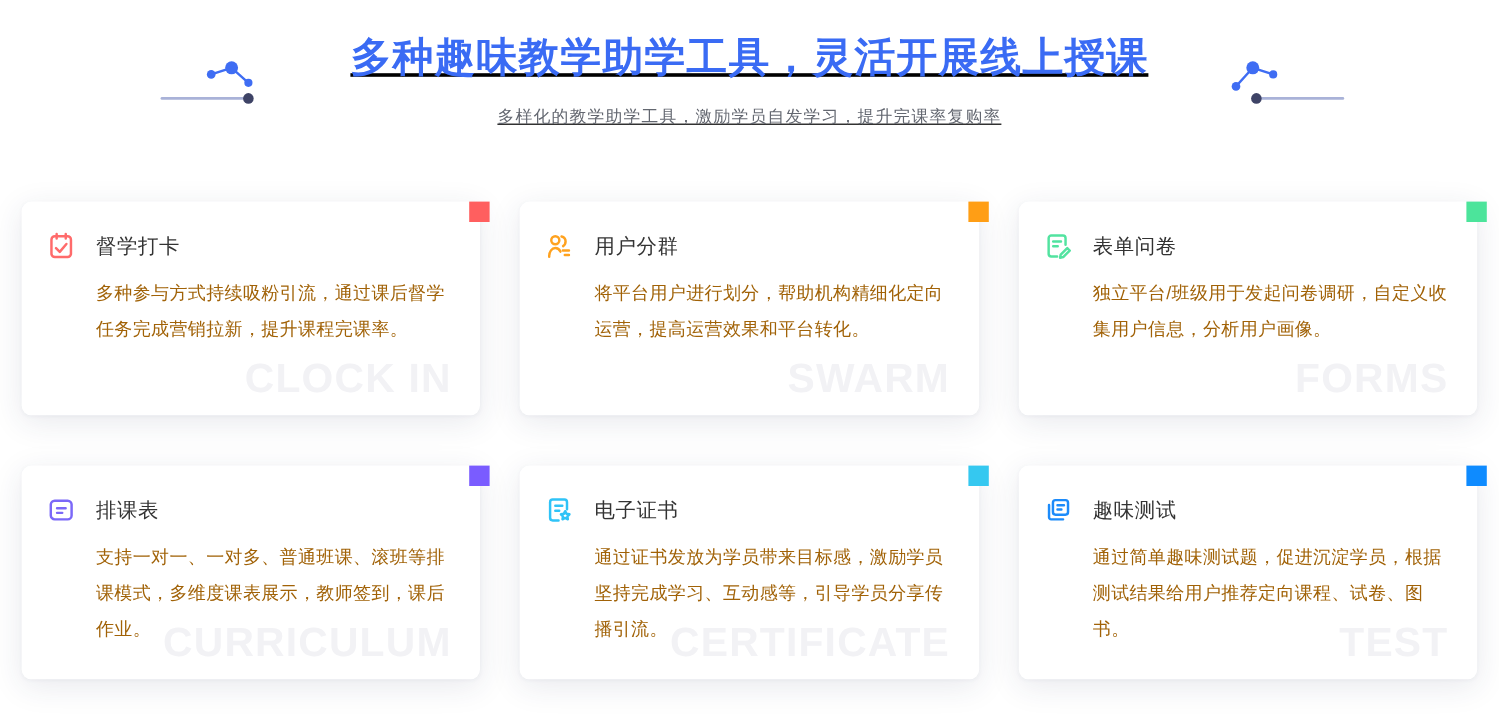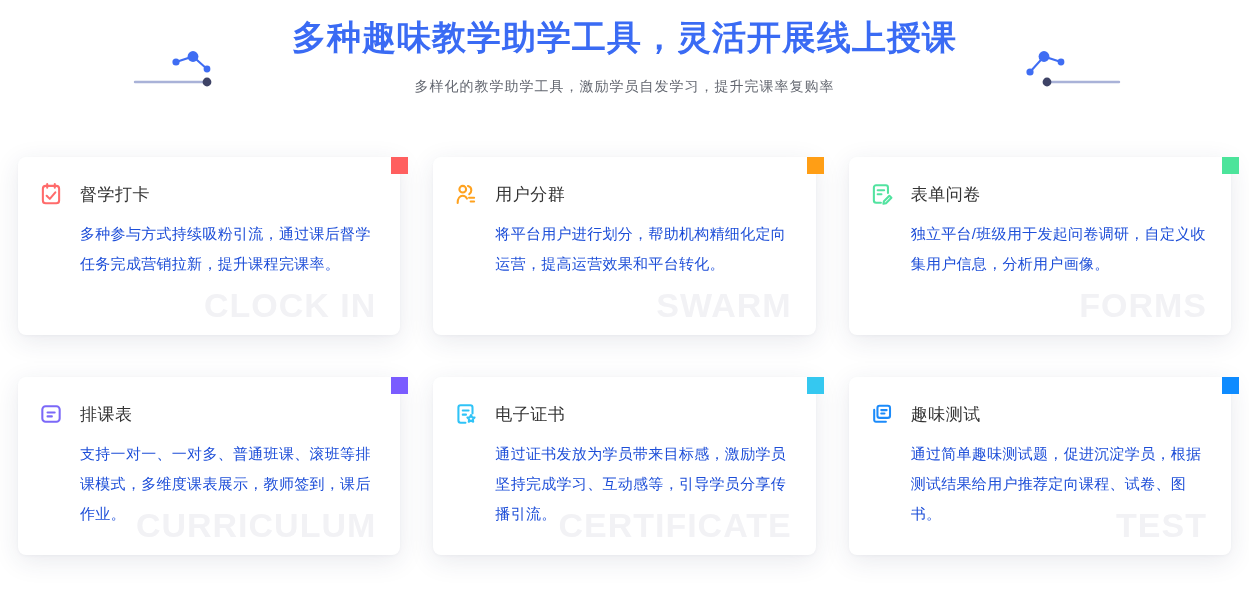--- a/index.html
+++ b/index.html
@@ -5,21 +5,21 @@
   * { margin: 0; padding: 0; box-sizing: border-box; }
   html, body { background: #ffffff; }
   body {
     width: 1249px; height: 604px;
     font-family: "Liberation Sans", "DejaVu Sans", sans-serif;
     overflow: hidden; position: relative;
   }
   .page { width: 1249px; height: 604px; position: relative; }
 
   
-  .header { position: relative; text-align: center; padding-top: 14px; }
+  .header { position: relative; text-align: center; padding-top: 25px; text-decoration: underline; }
   .page-title {
     font-size: 34px; line-height: 46px; font-weight: 900;
     color: #3A6BF4; letter-spacing: 1px;
   }
   .page-subtitle {
     margin-top: 18px; font-size: 14px; color: #636770; letter-spacing: 1px;
   }
   .decor { position: absolute; top: 50px; width: 96px; height: 42px; }
   .decor-left  { left: 133px; }
   .decor-right { right: 128px; }
@@ -44,21 +44,21 @@
     width: 17px; height: 17px;
     background: var(--badge, #ccc);
   }
   .card-head { display: flex; align-items: center; gap: 16px; }
   .card-icon { width: 26px; height: 26px; color: var(--accent, #666); flex: 0 0 auto; }
   .card-icon svg { width: 26px; height: 26px; display: block; }
   .card-title { font-size: 17px; color: #333333; font-weight: 500; letter-spacing: .5px; }
   .card-desc {
     margin: 12px 0 0 42px;
     width: 296px;
-    font-size: 15px; line-height: 30px; color: #1d4ed8;
+    font-size: 15px; line-height: 30px; color: #a16207;
     letter-spacing: .3px;
     position: relative; z-index: 2;
   }
   .watermark {
     position: absolute; right: 24px; bottom: 10px;
     font-size: 34px; font-weight: 800; letter-spacing: 1px;
     color: #F2F2F5; z-index: 1; white-space: nowrap;
   }
 </style>
 </head>

